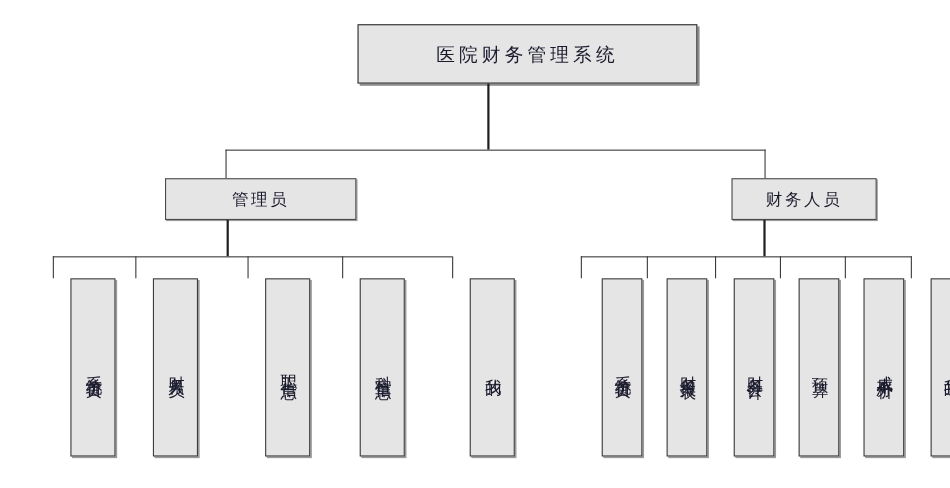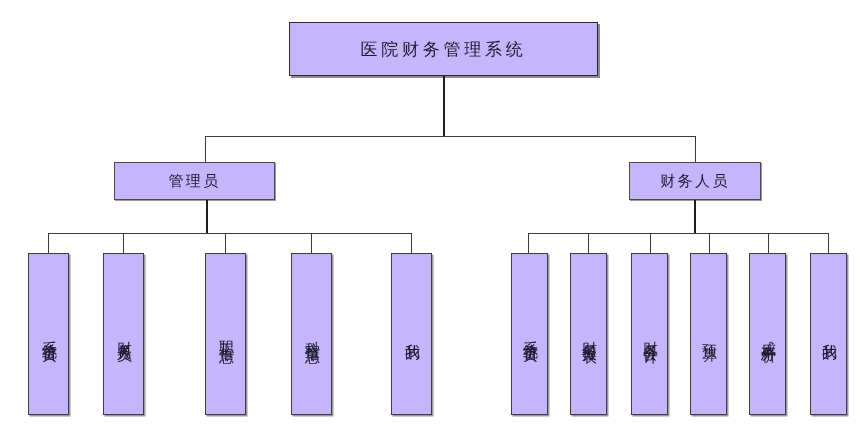--- a/index.html
+++ b/index.html
@@ -15,27 +15,28 @@
     position: relative;
     width: 864px;
     height: 444px;
     background: #ffffff;
     overflow: hidden;
   }
   
   .node {
     position: absolute;
     box-sizing: border-box;
-    background: #c4b5fd;
+    background: #e5e5e5;
     border: 1px solid #4a4a4a;
     box-shadow: 1px 1px 0 0 #9a9a9a;
     display: flex;
     align-items: center;
     justify-content: center;
     color: #1b1b2e;
+    margin-left: 36px;
   }
   .node-root {
     border: 1px solid #2a2a2a;
     box-shadow: 2px 2px 0 0 #8d8d8d;
   }
   .node-label {
     display: block;
     text-align: center;
     letter-spacing: 0.12em;
     white-space: nowrap;
@@ -91,21 +92,21 @@
   </div>
 
   <div class="conn conn-v conn-thick" style="left:443px; top:76px; width:2px; height:60px;"></div>
 
   <div class="conn conn-h" style="left:205px; top:136px; width:491px; height:1px;"></div>
 
   <div class="conn conn-v" style="left:205px; top:136px; width:1px; height:26px;"></div>
 
   <div class="conn conn-v" style="left:695px; top:136px; width:1px; height:26px;"></div>
 
-  <div class="node node-mid" style="left:114px; top:162px; width:161px; height:38px;">
+  <div class="node node-mid" style="left:114px; top:162px; width:174px; height:38px;">
     <span class="node-label">管理员</span>
   </div>
 
   <div class="node node-mid" style="left:629px; top:162px; width:132px; height:38px;">
     <span class="node-label">财务人员</span>
   </div>
 
   <div class="conn conn-v conn-thick" style="left:206px; top:200px; width:2px; height:33px;"></div>
   <div class="conn conn-h" style="left:48px; top:233px; width:363px; height:1px;"></div>
   <div class="conn conn-v" style="left:48px;  top:233px; width:1px; height:20px;"></div>

